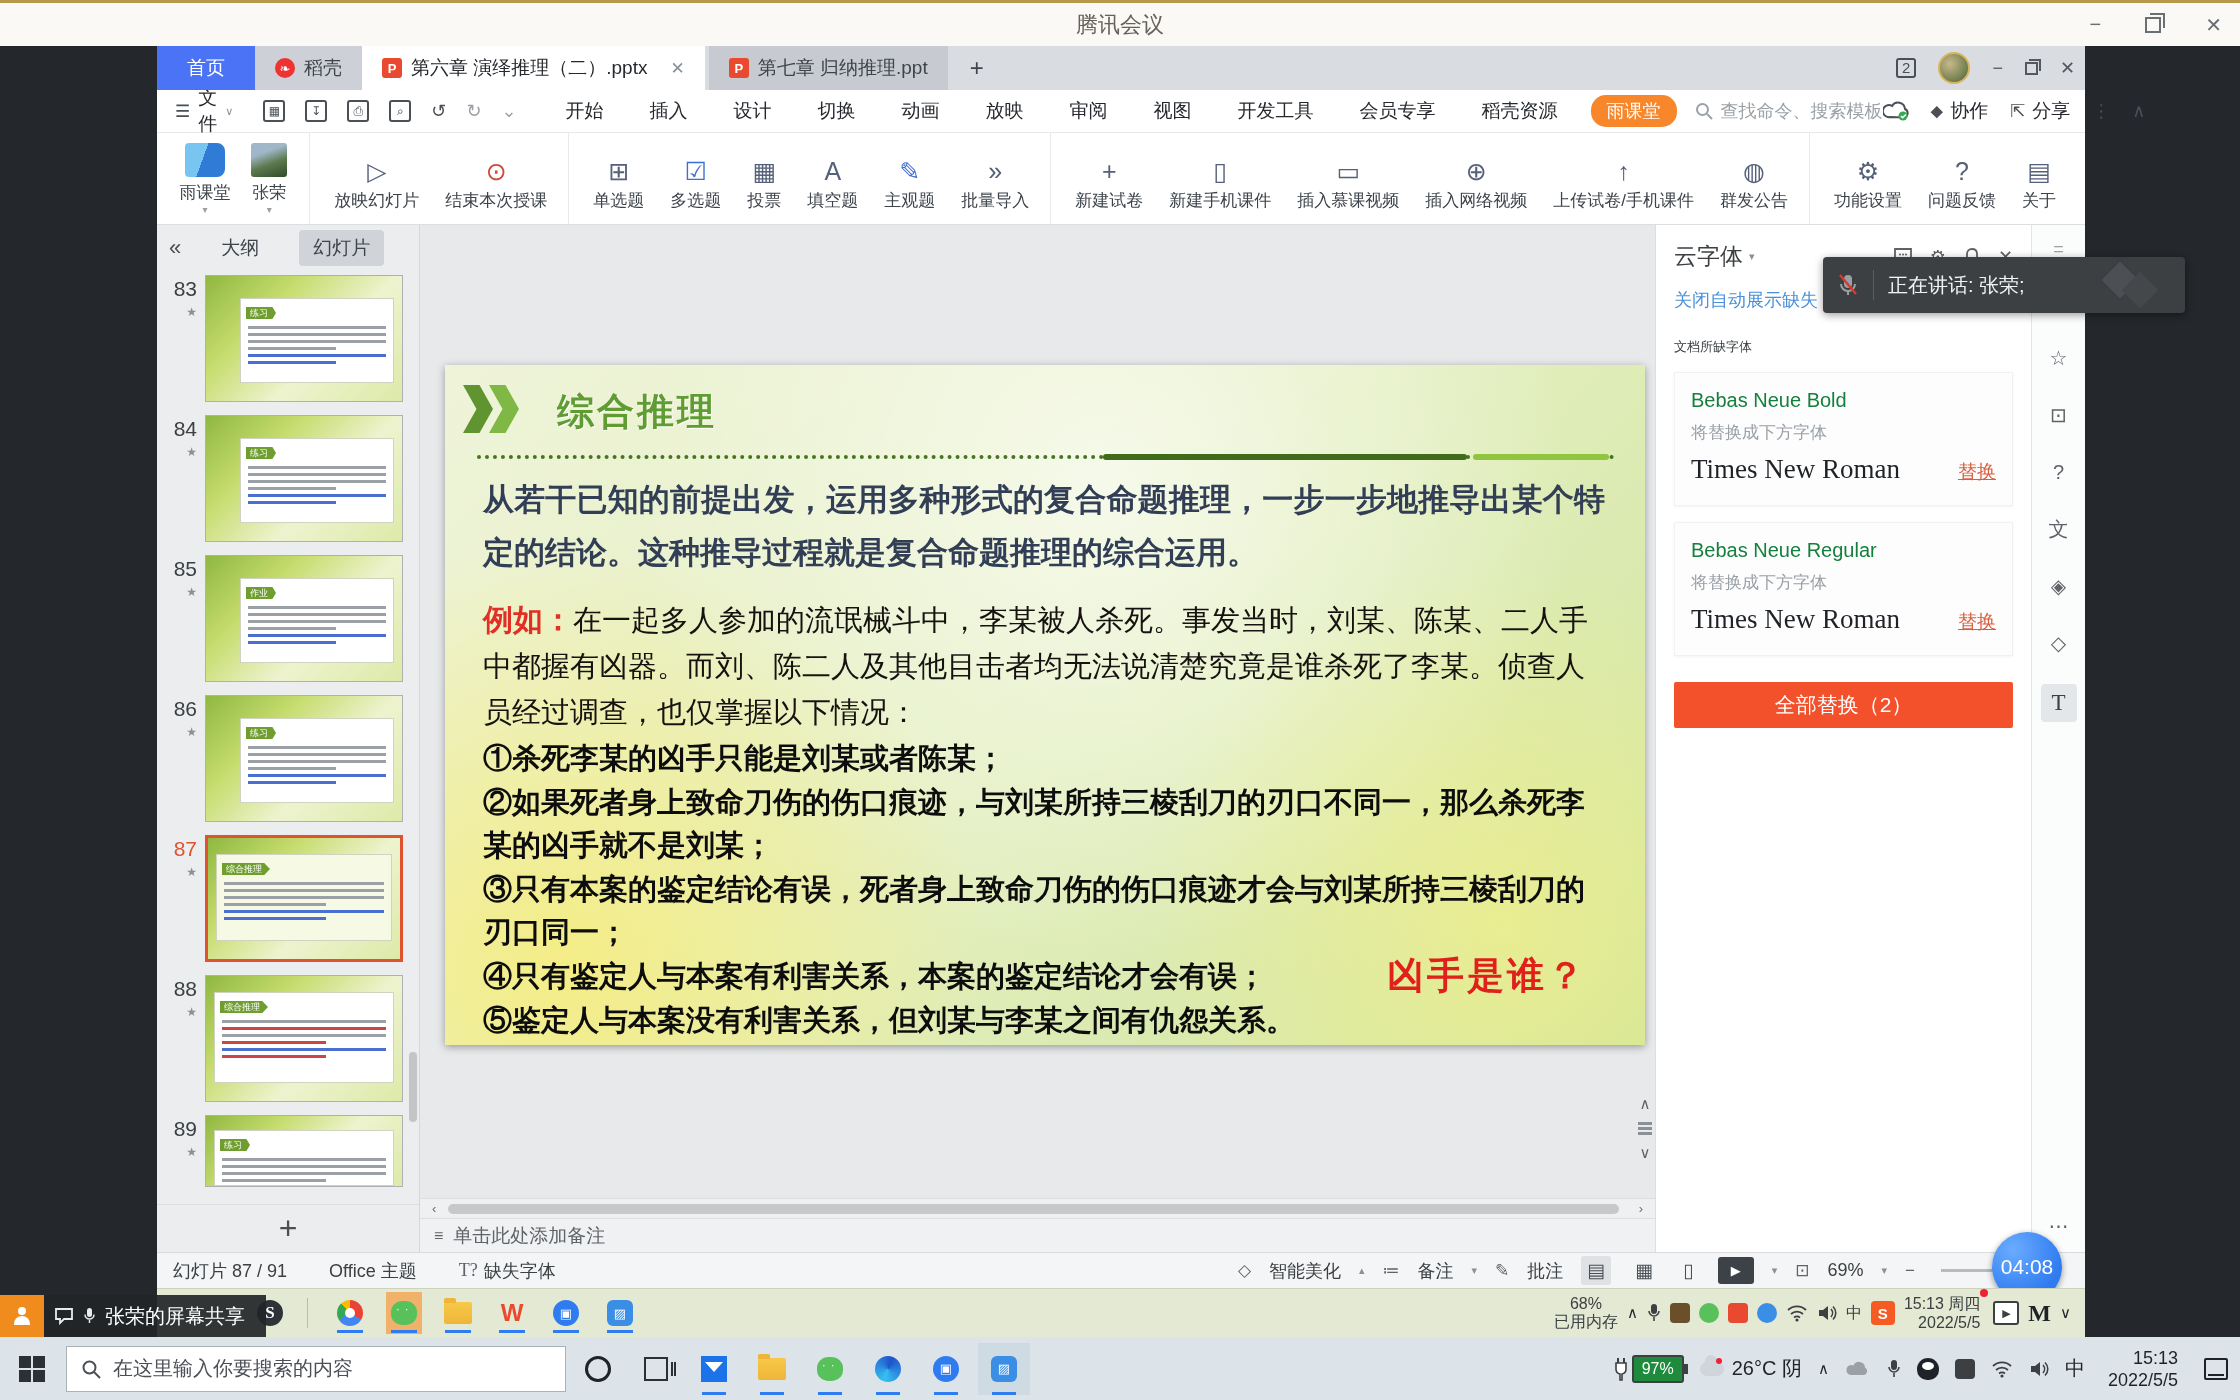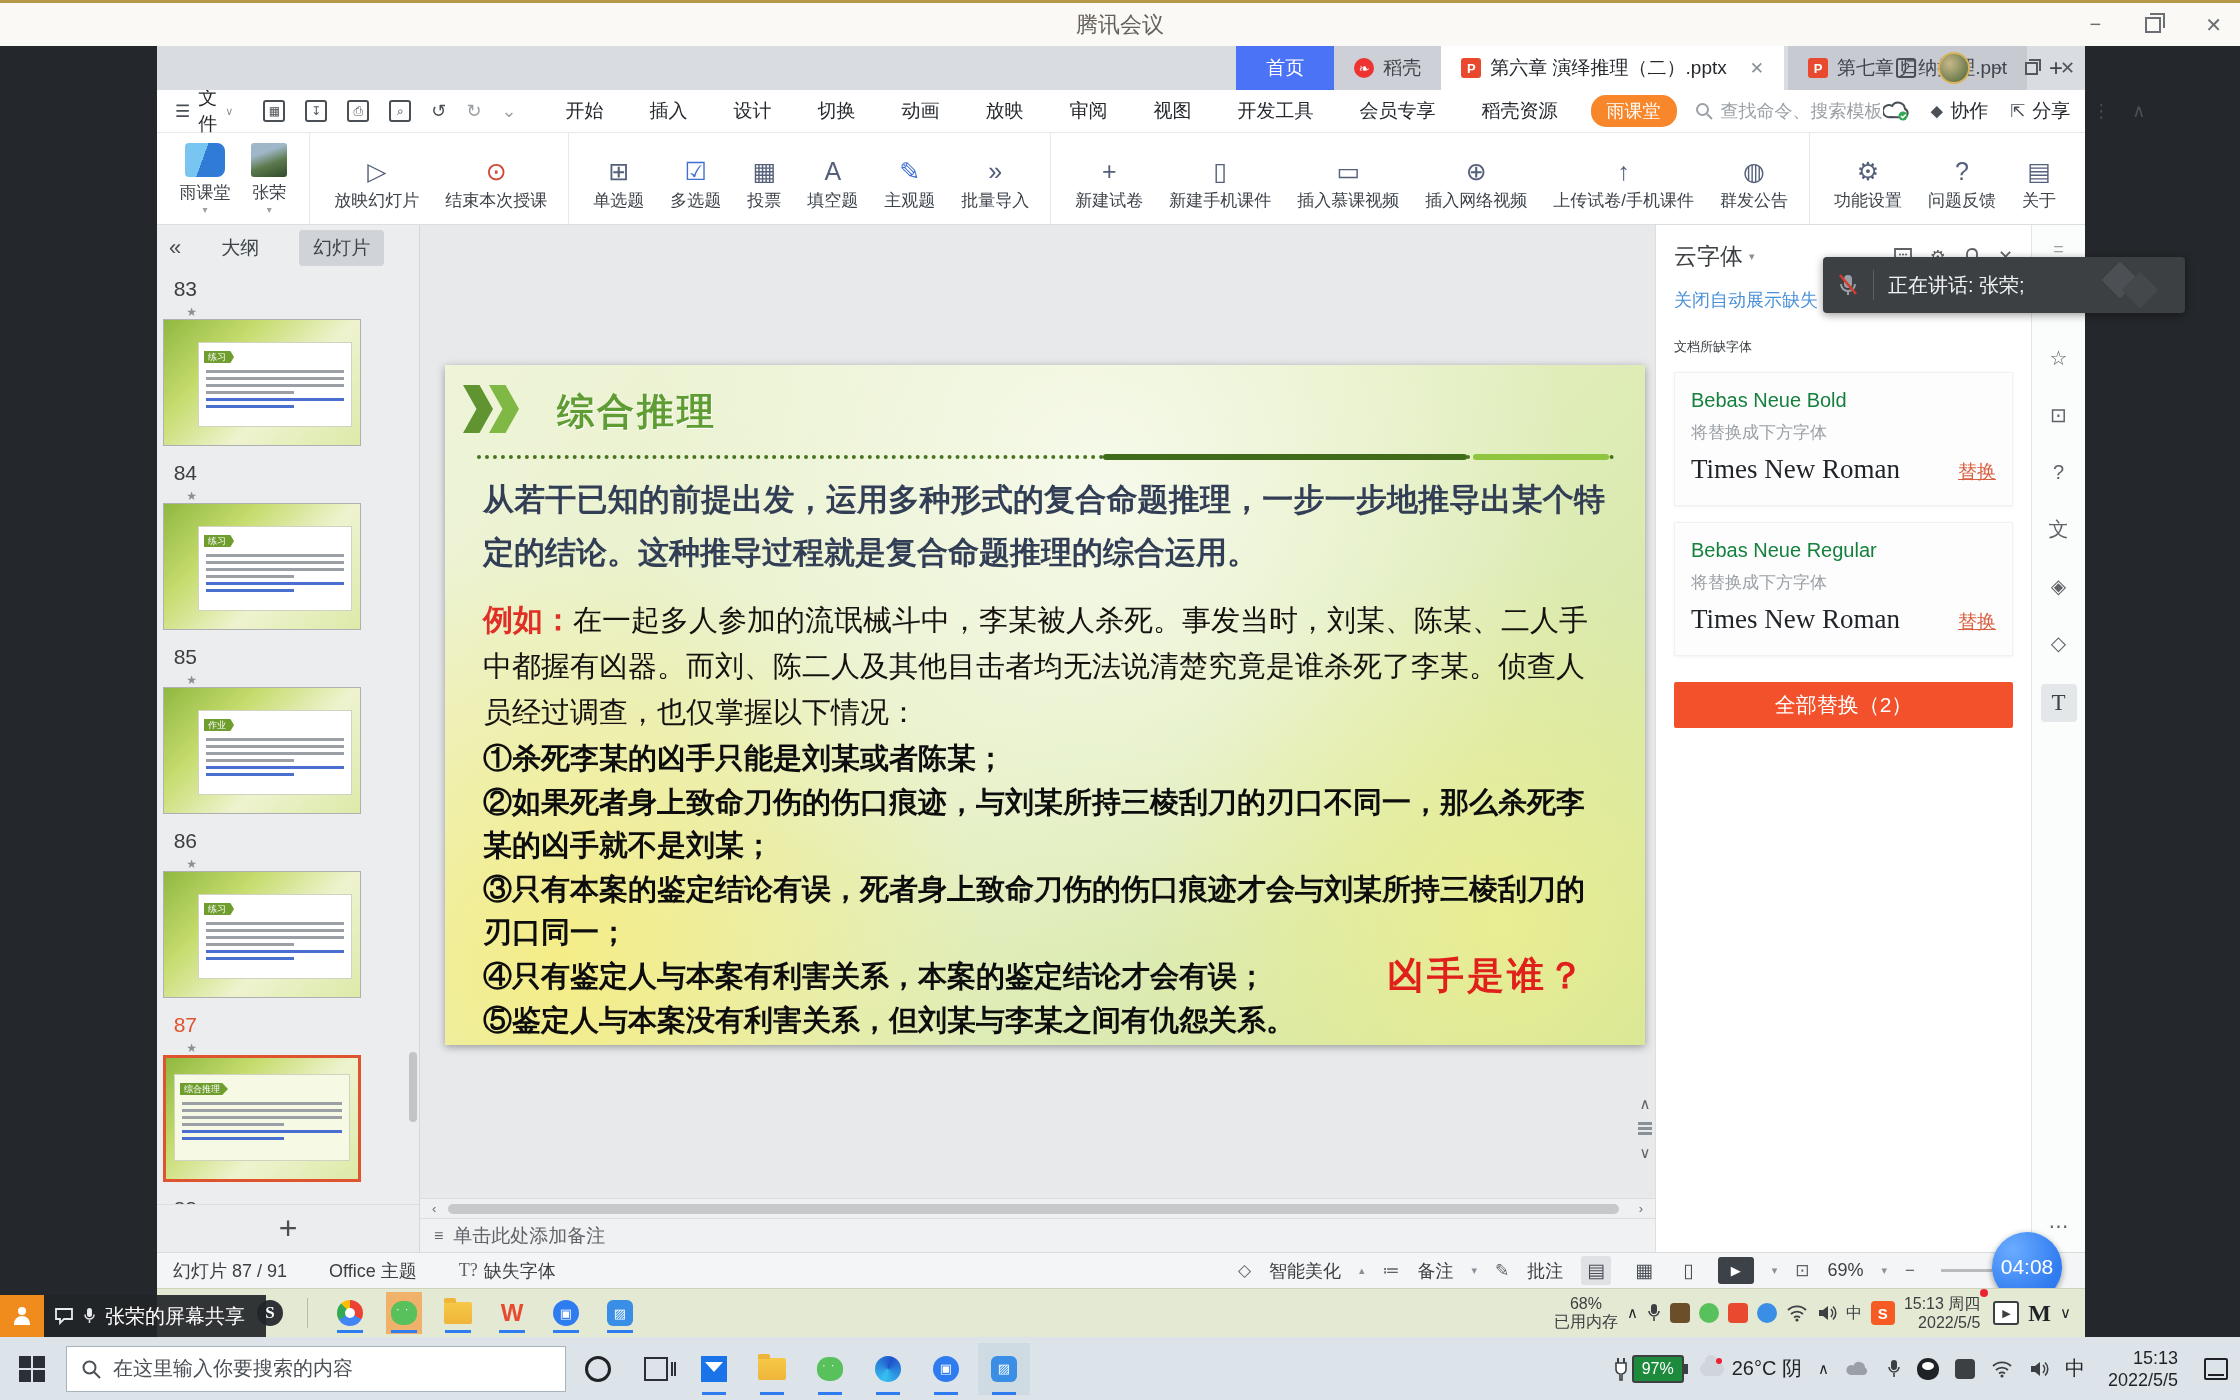--- a/index.html
+++ b/index.html
@@ -15,21 +15,21 @@
   .restore-ico { width:16px; height:16px; border:2px solid #6b6f74; position:relative; display:inline-block; }
   .restore-ico:before { content:""; position:absolute; left:3px; top:-6px; width:13px; height:13px; border:2px solid #6b6f74; border-left:none; border-bottom:none; }
 
   
   #share-area { position:absolute; left:0; top:46px; width:2240px; height:1291px; background:#24272b; }
 
   
   #wps { position:absolute; left:157px; top:0; width:1928px; height:1242px; background:#fff; display:flex; flex-direction:column; }
 
   
-  #tabbar { height:44px; background:#d9dce1; display:flex; align-items:stretch; flex-shrink:0; position:relative;justify-content:flex-end; }
+  #tabbar { height:44px; background:#d9dce1; display:flex; align-items:stretch; flex-shrink:0; position:relative; }
   .tab { display:flex; align-items:center; padding:0 20px; font-size:19px; color:#3f444a; gap:9px; }
   .tab-home { background:#4b73f5; color:#fff; padding:0 30px; }
   .tab-docer { background:#cdd1d7; }
   .tab-doc-active { background:#ffffff; color:#25292e; }
   .tab-doc { background:#c7cbd1; margin-left:4px; }
   .docer-ico { width:20px; height:20px; border-radius:50%; background:#e33; color:#fff; font-size:13px; display:flex; align-items:center; justify-content:center; }
   .ppt-ico { width:20px; height:20px; border-radius:3px; background:#e8492f; color:#fff; font-size:13px; font-weight:bold; display:flex; align-items:center; justify-content:center; }
   .tab-close { color:#8a9098; font-size:17px; margin-left:14px; }
   .tab-add { display:flex; align-items:center; padding:0 22px; font-size:24px; color:#3f444a; }
   #tabbar-right { position:absolute; right:10px; top:0; height:44px; display:flex; align-items:center; gap:22px; }
@@ -73,21 +73,21 @@
   
   #main { flex:1; display:flex; min-height:0; }
 
   
   #thumbs { width:263px; background:#ebedee; border-right:1px solid #d5d7d9; display:flex; flex-direction:column; position:relative; }
   #thumbs-head { height:46px; display:flex; align-items:center; padding:0 12px; gap:26px; flex-shrink:0; }
   #thumbs-head .coll { font-size:22px; color:#4a5056; }
   #thumbs-head .ttab { font-size:19px; color:#3f444a; padding:5px 14px; border-radius:4px; }
   #thumbs-head .ttab.on { background:#d0d3d8; }
   #thumb-list { flex:1; overflow:hidden; padding-top:4px; }
-  .thumb { display:flex; margin:0 0 13px 6px;flex-direction:column; }
+  .thumb { display:flex; margin:0 0 13px 6px; }
   .t-side { width:42px; display:flex; flex-direction:column; align-items:flex-end; padding:2px 8px 0 0; }
   .t-num { font-size:21px; color:#3c4043; }
   .t-star { font-size:12px; color:#8a8f95; margin-top:4px; }
   .t-prev { width:198px; height:127px; border:1px solid #aeb1b4; background:linear-gradient(135deg,#8fb840 0%,#c6dc6e 30%,#eef3cf 60%,#dceaa8 100%); position:relative; overflow:hidden; }
   .tp-card { position:absolute; left:34px; top:22px; right:8px; bottom:18px; background:#fff; border:1px solid #cfd3c0; padding:3px 5px; }
   .tp-chip { display:inline-block; background:#6f9e2f; color:#fff; font-size:9px; line-height:12px; padding:0 8px 0 4px; clip-path:polygon(0 0,88% 0,100% 50%,88% 100%,0 100%); margin-bottom:3px; white-space:nowrap; }
   .tp-card i { display:block; height:3px; background:#9aa0a6; margin:4px 2px 0 2px; }
   .tp-card i.half { width:62%; }
   .tp-card i.blue { background:#4a6fd0; }
   .thumb.sel .t-prev { border:3px solid #e0532f; }

